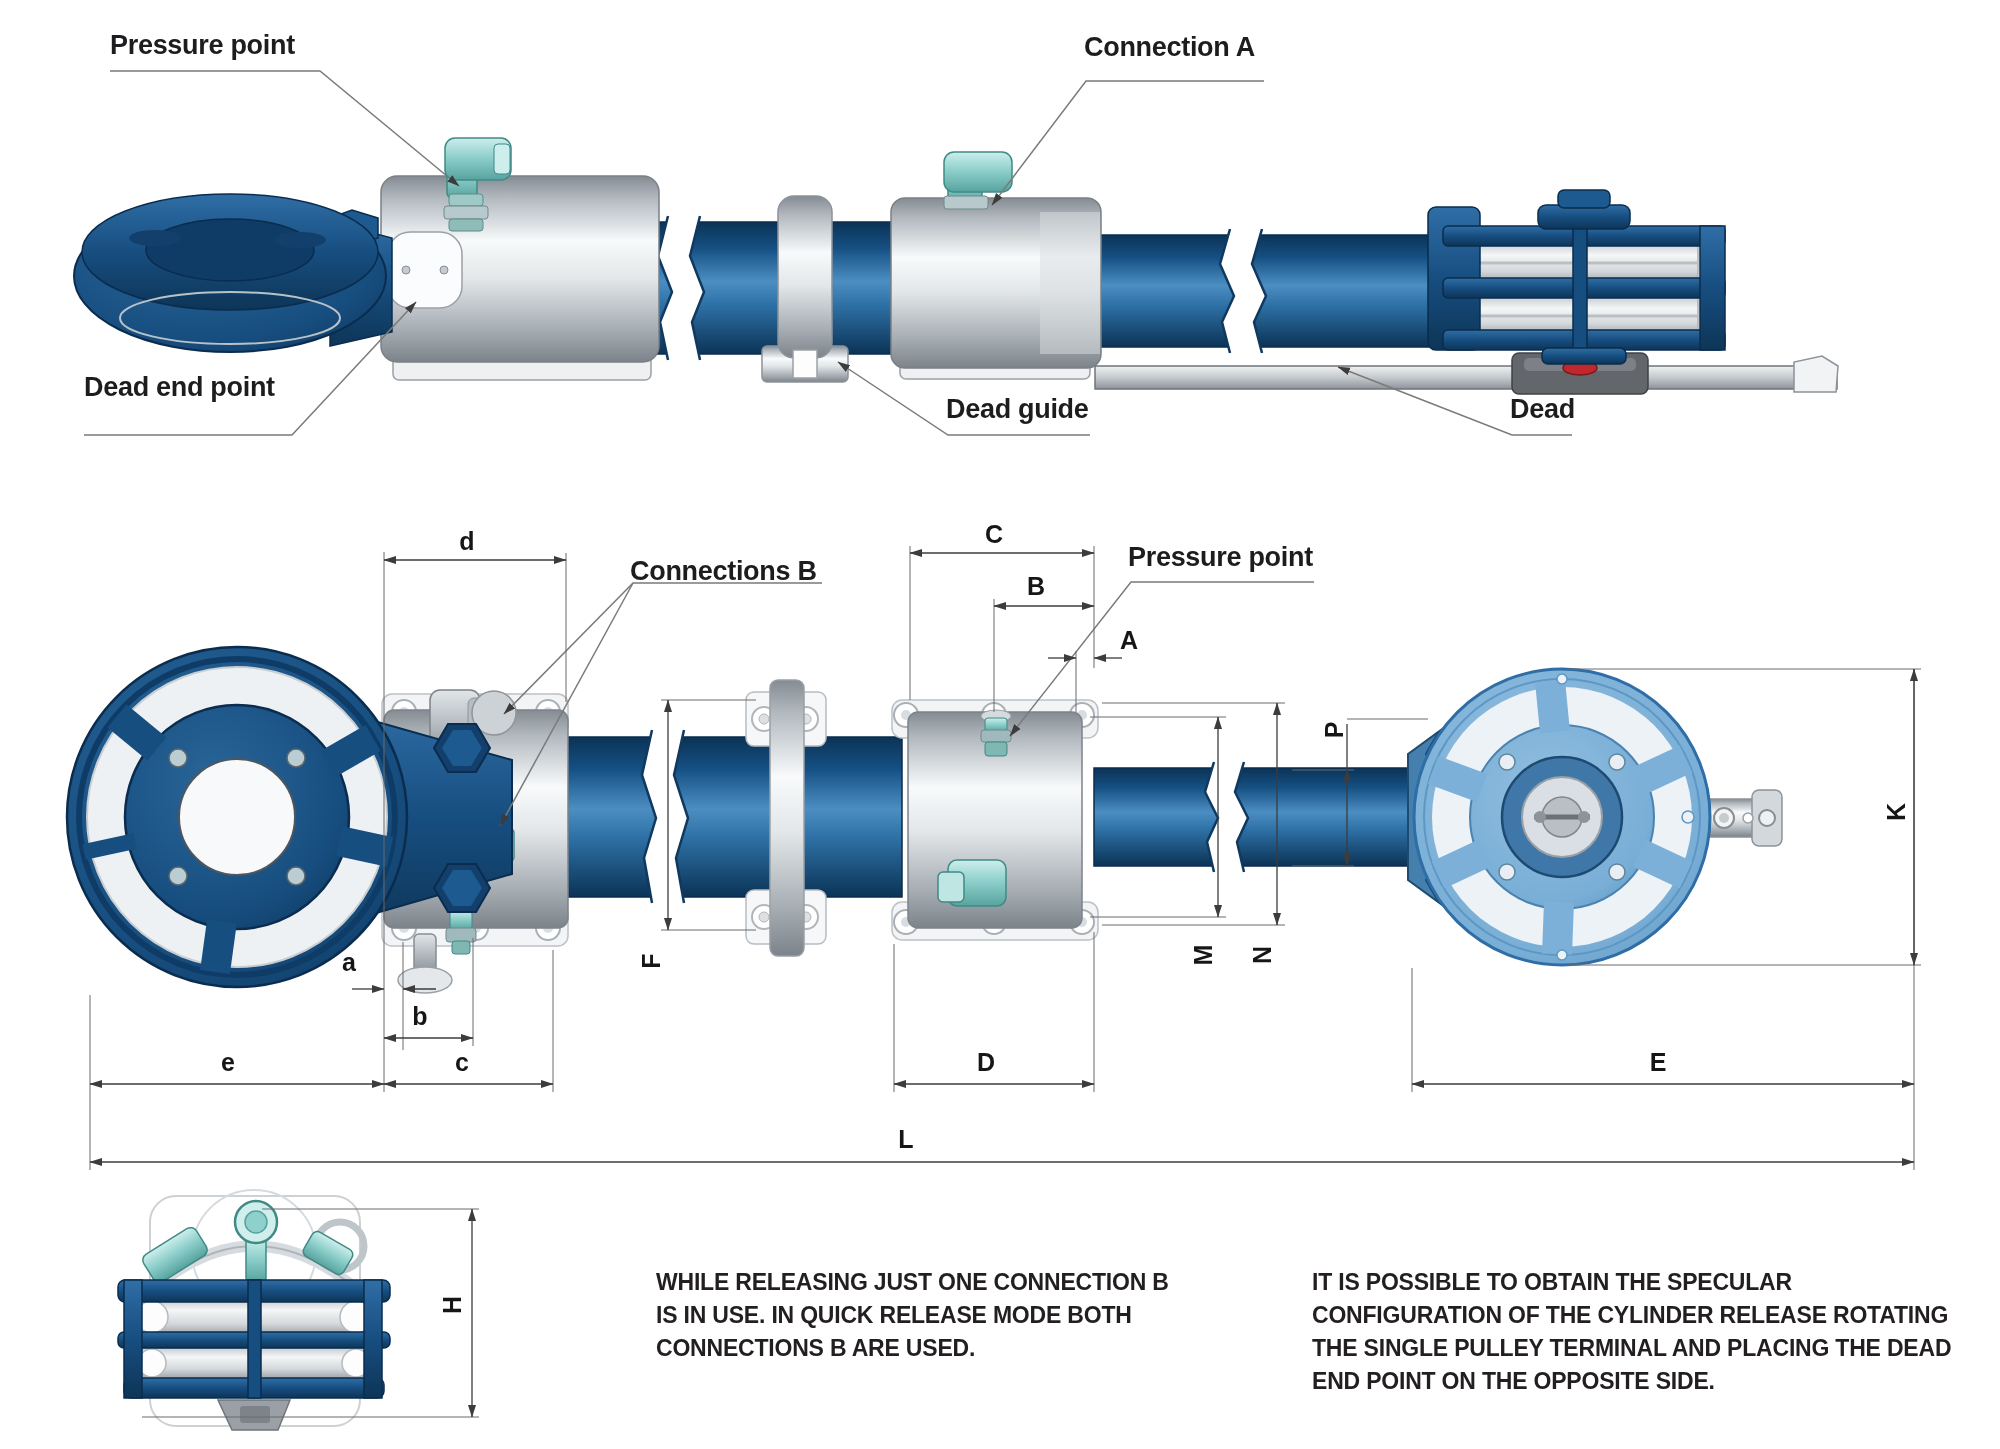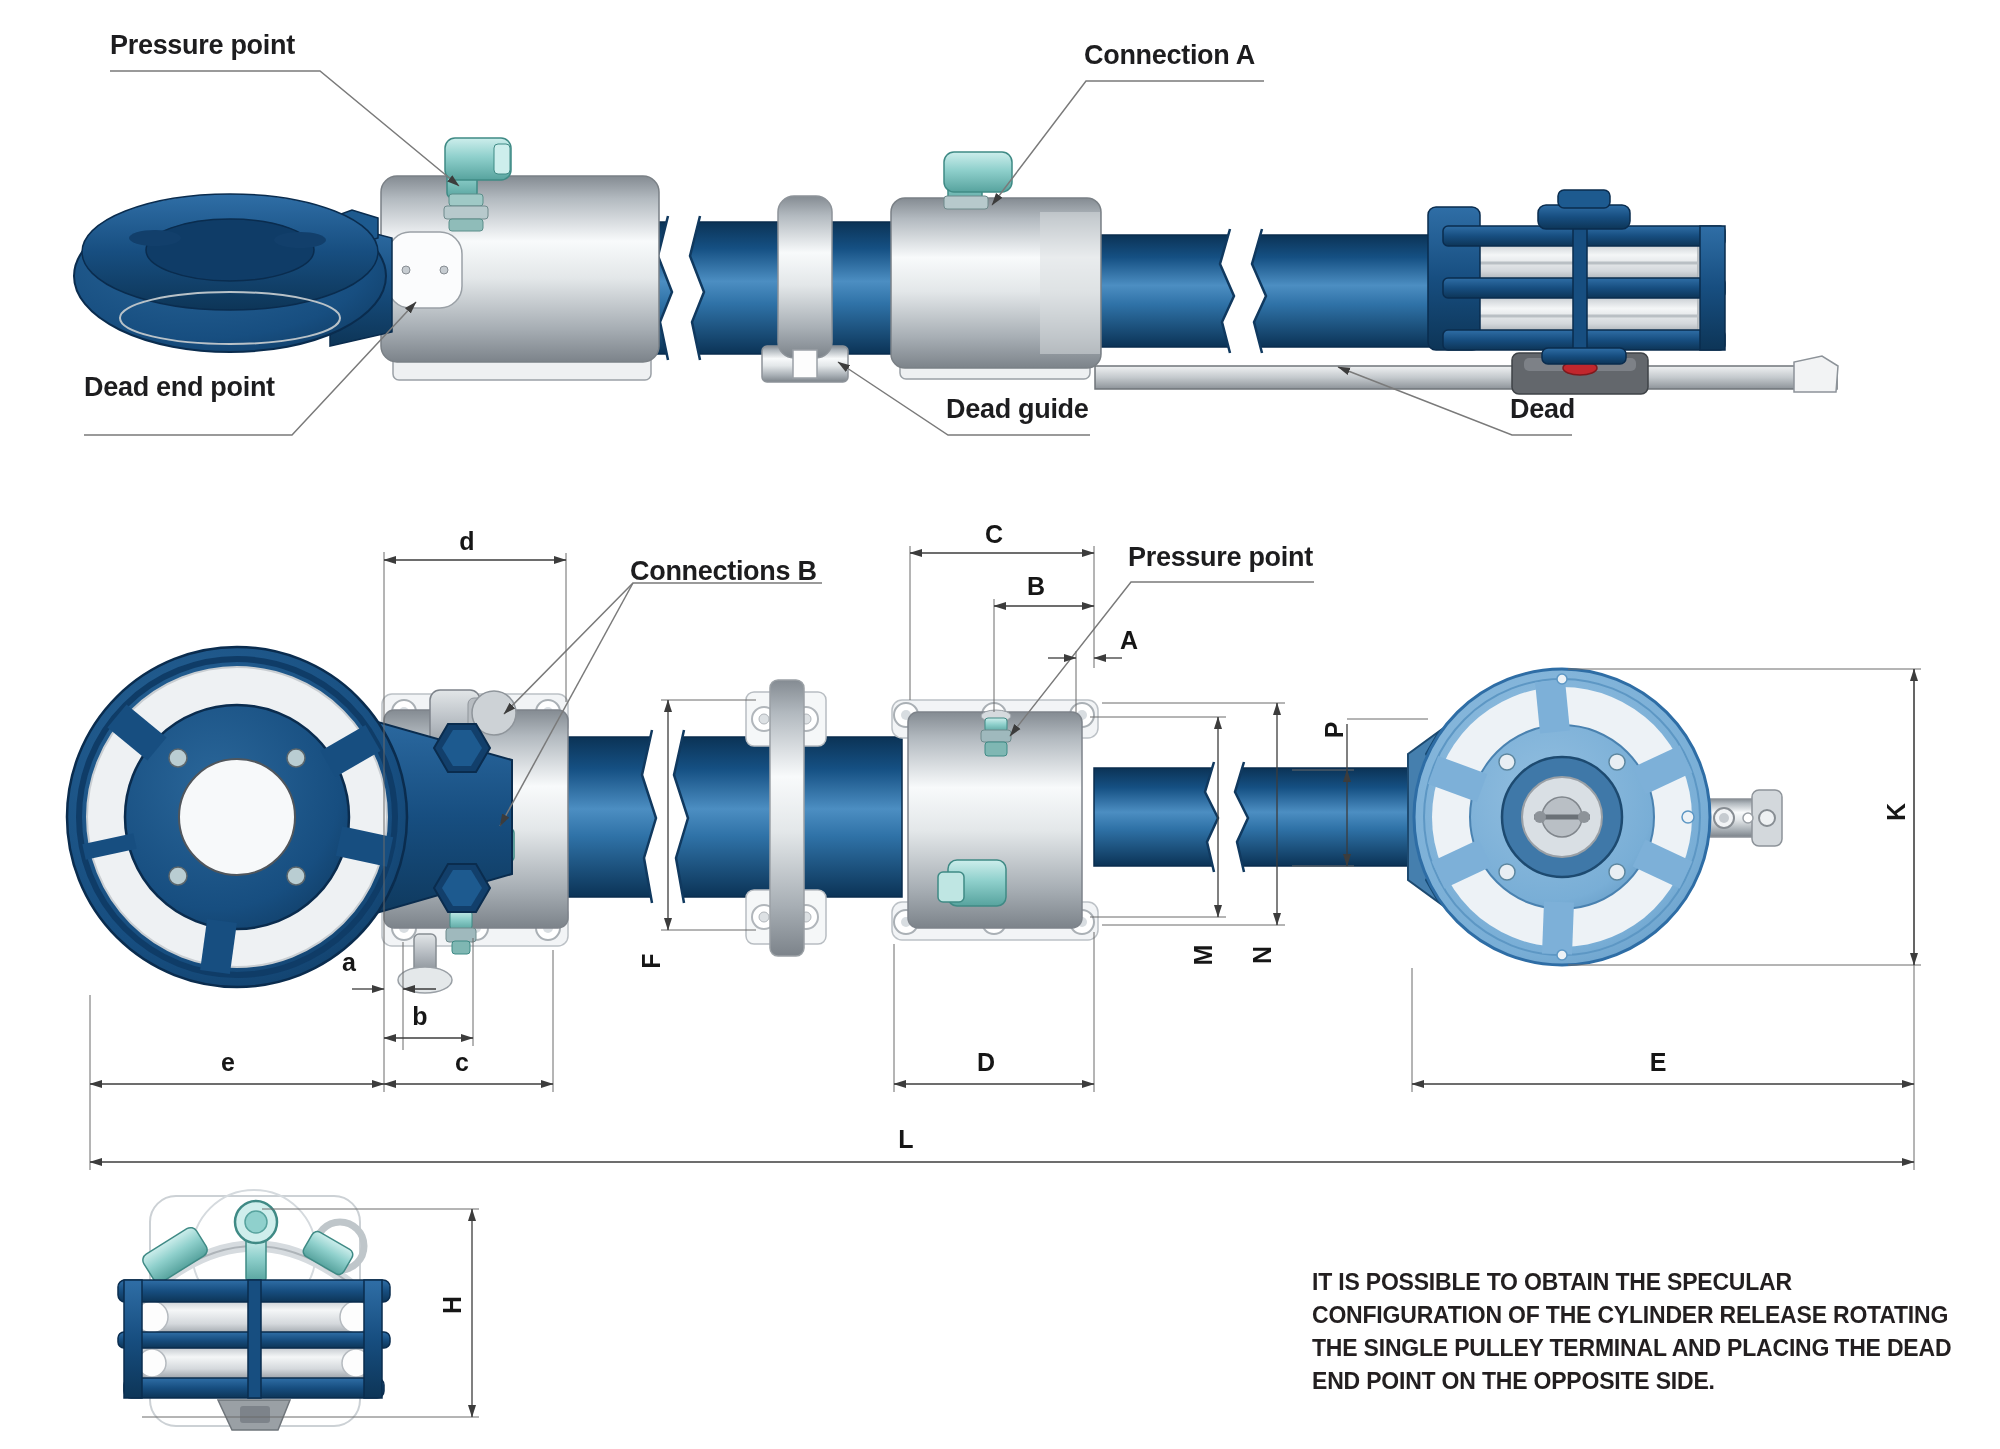--- a/index.html
+++ b/index.html
@@ -423,21 +423,21 @@
     <line x1="90" y1="1084" x2="384" y2="1084" marker-start="url(#arrS)" marker-end="url(#arrE)"></line>
     <line x1="384" y1="1084" x2="553" y2="1084" marker-start="url(#arrS)" marker-end="url(#arrE)"></line>
     <line x1="894" y1="1084" x2="1094" y2="1084" marker-start="url(#arrS)" marker-end="url(#arrE)"></line>
     <line x1="1412" y1="1084" x2="1914" y2="1084" marker-start="url(#arrS)" marker-end="url(#arrE)"></line>
     <line x1="90" y1="1162" x2="1914" y2="1162" marker-start="url(#arrS)" marker-end="url(#arrE)"></line>
     <line x1="472" y1="1209" x2="472" y2="1417" marker-start="url(#arrS)" marker-end="url(#arrE)"></line>
   </g>
 </svg>
 
 <div class="cap" style="left:110px;top:30px">Pressure point</div>
-<div class="cap" style="left:1084px;top:40px">Connection A</div>
+<div class="cap" style="left:1084px;top:32px">Connection A</div>
 <div class="cap" style="left:84px;top:372px">Dead end point</div>
 <div class="cap" style="left:946px;top:394px">Dead guide</div>
 <div class="cap" style="left:1510px;top:394px">Dead</div>
 <div class="cap" style="left:630px;top:556px">Connections B</div>
 <div class="cap" style="left:1128px;top:542px">Pressure point</div>
 
 <div class="dim" style="left:467px;top:541px">d</div>
 <div class="dim" style="left:994px;top:534px">C</div>
 <div class="dim" style="left:1036px;top:586px">B</div>
 <div class="dim" style="left:1129px;top:640px">A</div>
@@ -448,15 +448,16 @@
 <div class="dim rot" style="left:1896px;top:812px">K</div>
 <div class="dim" style="left:349px;top:962px">a</div>
 <div class="dim" style="left:420px;top:1016px">b</div>
 <div class="dim" style="left:228px;top:1062px">e</div>
 <div class="dim" style="left:462px;top:1062px">c</div>
 <div class="dim" style="left:986px;top:1062px">D</div>
 <div class="dim" style="left:1658px;top:1062px">E</div>
 <div class="dim" style="left:906px;top:1139px">L</div>
 <div class="dim rot" style="left:452px;top:1305px">H</div>
 
+<div class="note n1">WHILE RELEASING JUST ONE CONNECTION B IS IN USE. IN QUICK RELEASE MODE BOTH CONNECTIONS B ARE USED.</div>
 <div class="note n2">IT IS POSSIBLE TO OBTAIN THE SPECULAR CONFIGURATION OF THE CYLINDER RELEASE ROTATING THE SINGLE PULLEY TERMINAL AND PLACING THE DEAD END POINT ON THE OPPOSITE SIDE.</div>
 
 </div>
 
 </body></html>

